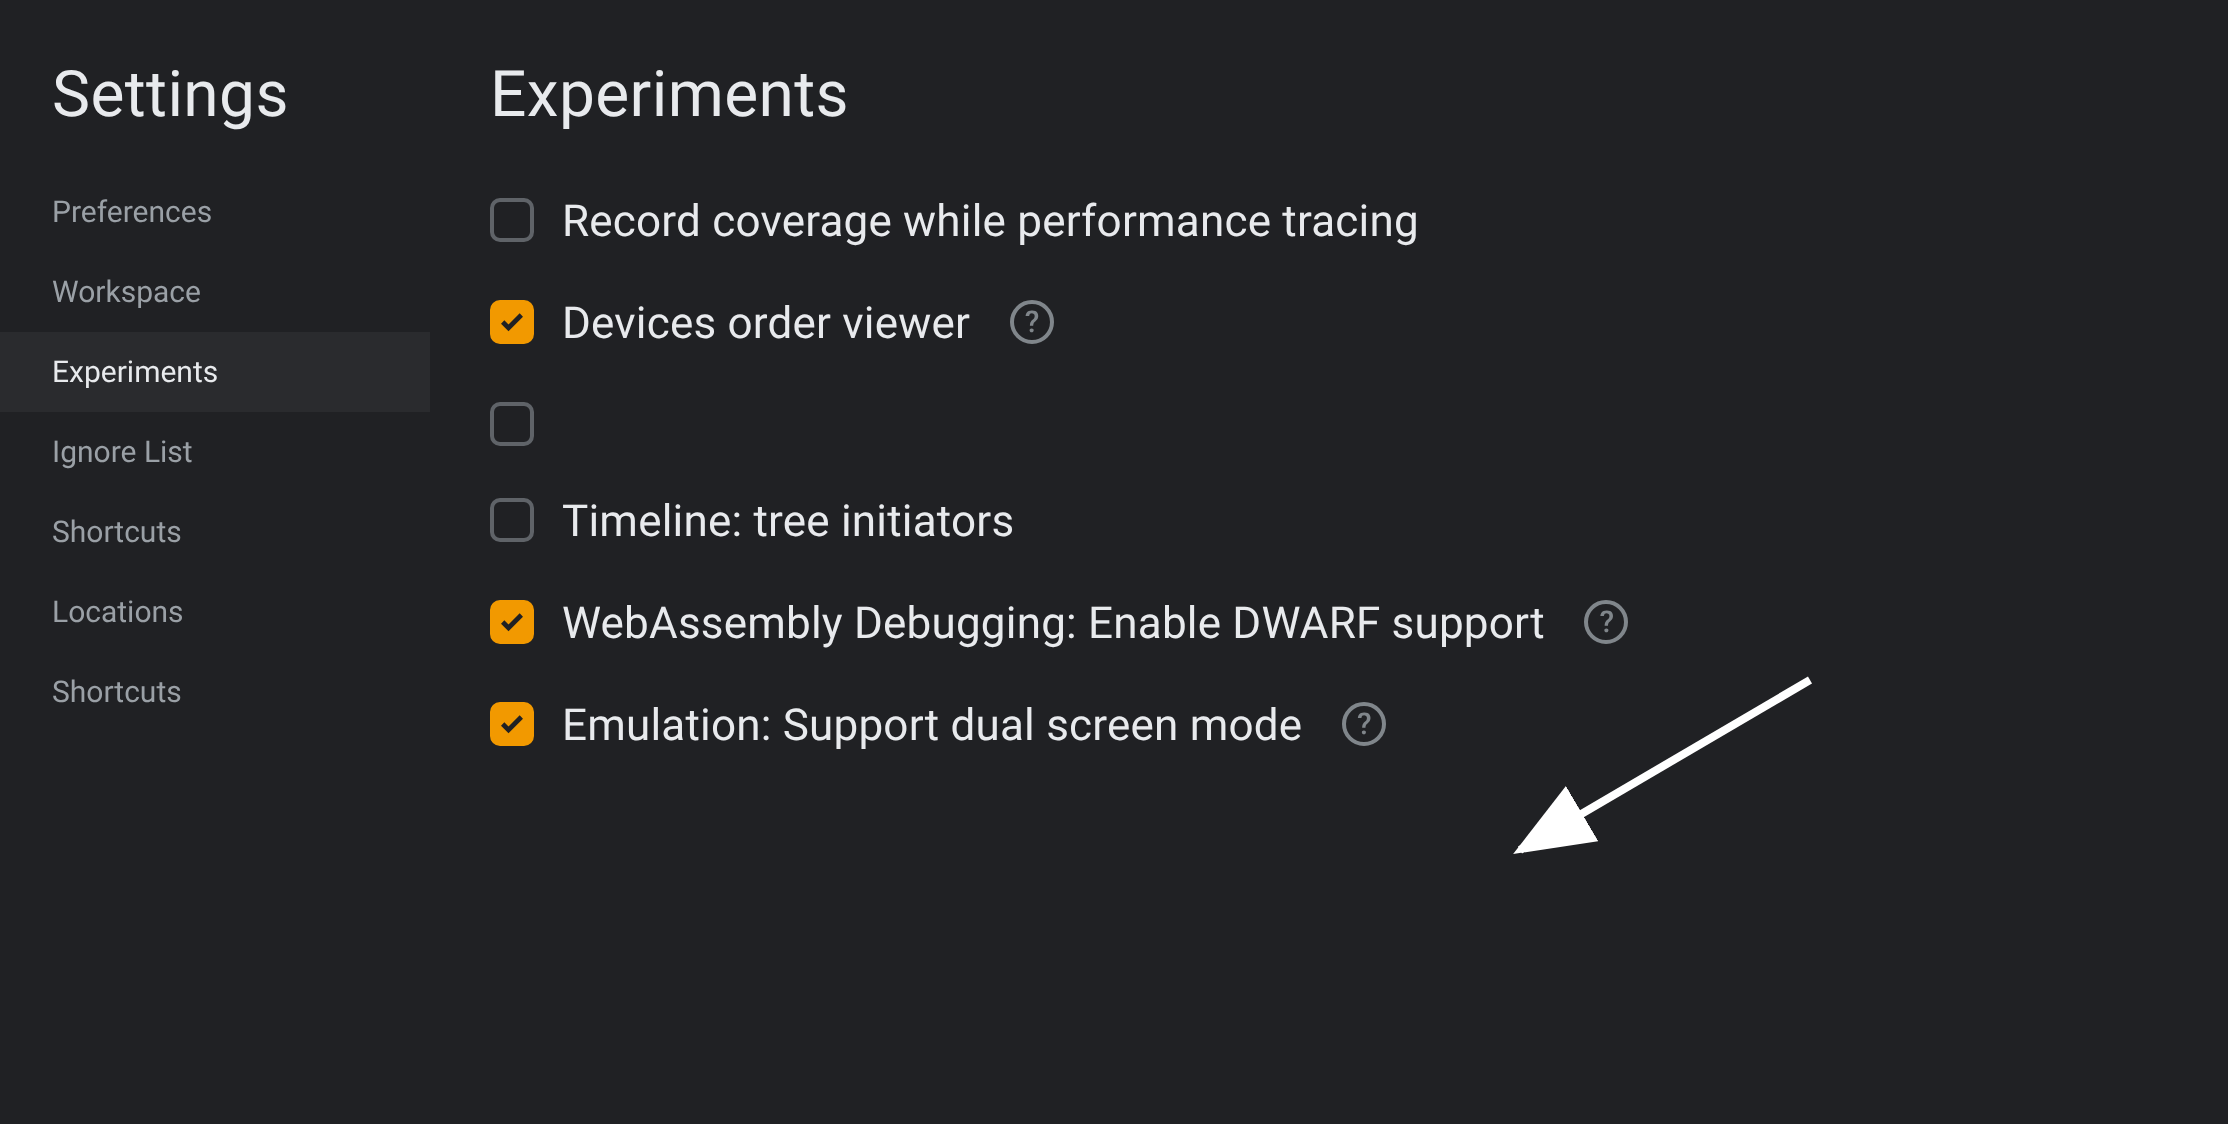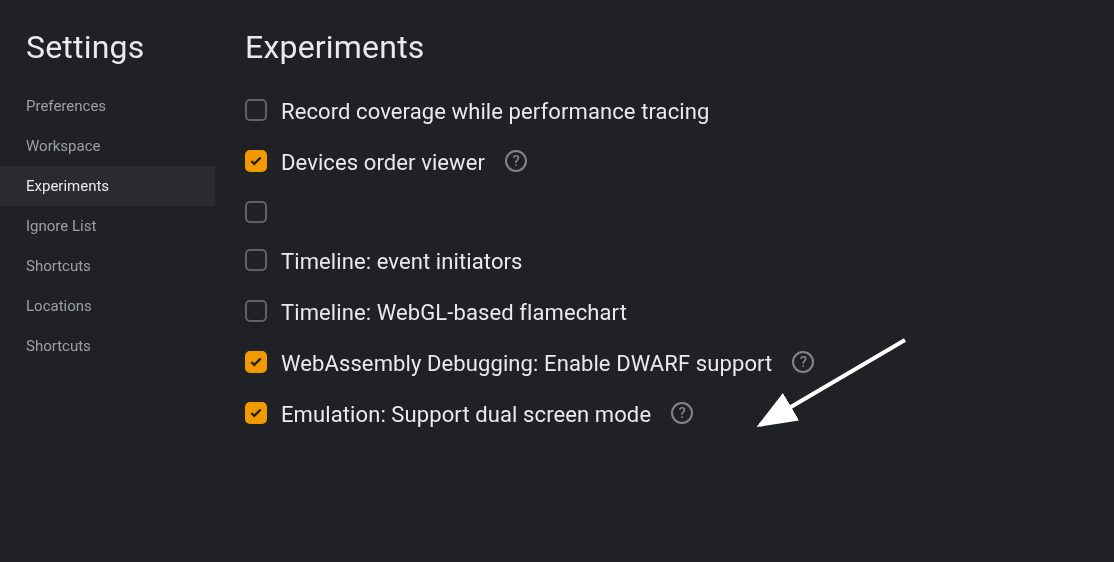--- a/index.html
+++ b/index.html
@@ -142,27 +142,23 @@
         <span class="option-label">Devices order viewer</span>
         <span class="help-icon">?</span>
       </div>
 
       <div class="option-row">
         <div class="checkbox unchecked"></div>
       </div>
 
       <div class="option-row">
         <div class="checkbox unchecked"></div>
-        <span class="option-label">Timeline: event initiators</span>
+        <span class="option-label">Timeline: tree initiators</span>
       </div>
 
-      <div class="option-row">
-        <div class="checkbox unchecked"></div>
-        <span class="option-label">Timeline: WebGL-based flamechart</span>
-      </div>
 
       <div class="option-row">
         <div class="checkbox checked">
           <svg viewBox="0 0 24 24">
               <path fill="none" stroke="#202124" stroke-width="4" d="M4 12l5 5L20 6"></path>
             </svg>
         </div>
         <span class="option-label">WebAssembly Debugging: Enable DWARF support</span>
         <span class="help-icon">?</span>
       </div>

